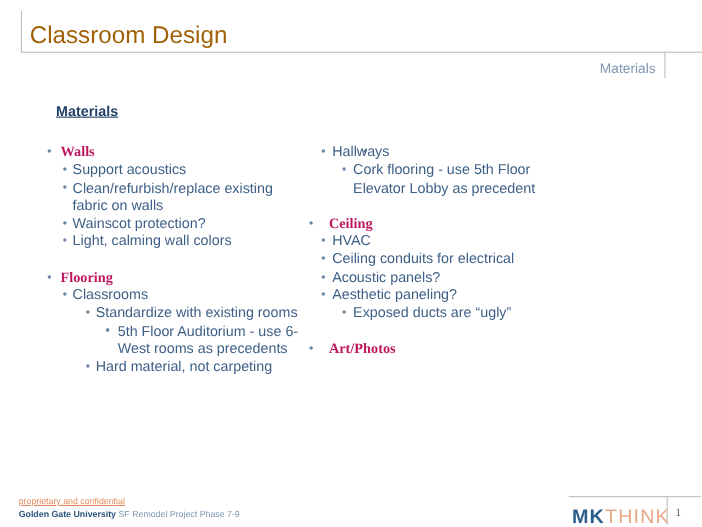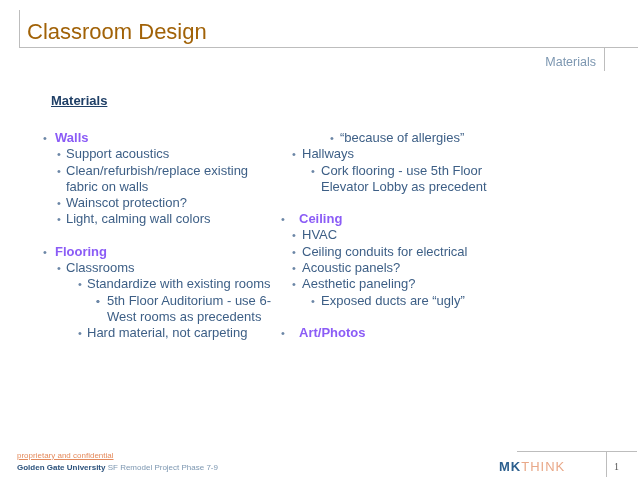--- a/index.html
+++ b/index.html
@@ -11,35 +11,35 @@
   .sub-frame { position:absolute; left:440px; top:47px; width:164px; height:24px;
                border-right:1px solid #bdbdbd; }
   .subtitle { position:absolute; right:42px; top:55px; font-size:12.5px; color:#7d97b1; }
   .heading { position:absolute; left:51px; top:93px; font-size:13px; font-weight:bold; color:#1f3f66;
              text-decoration:underline; }
   .col { position:absolute; top:130px; font-size:13px; color:#3d5f86; line-height:16.3px; }
   .col.left { left:33px; width:240px; }
   .col.right { left:277px; width:240px; }
   .li { position:relative; padding-left:var(--pad); }
   .li .dot { position:absolute; left:var(--dotx); top:0; font-size:11px; color:#6b86a6; }
-  .b { font-weight:bold; color:#8b5cf6; }
+  .b { font-weight:bold; color:#be185d;font-family:Liberation Serif, serif; }
   .gap { height:16px; }
   .l0 { --pad:22px; --dotx:10px; }
   .l1 { --pad:33px; --dotx:24px; }
   .l2 { --pad:54px; --dotx:45px; }
   .l3 { --pad:74px; --dotx:63px; }
   .r0 { --pad:22px; --dotx:4px; }
   .r1 { --pad:25px; --dotx:15px; }
   .r2 { --pad:44px; --dotx:34px; }
   .r3 { --pad:63px; --dotx:53px; }
   .footer-conf { position:absolute; left:17px; top:451px; font-size:8px; color:#e48a5c;text-decoration:underline; }
   .footer-proj { position:absolute; left:17px; top:463px; font-size:8px; color:#7d97b1; }
   .footer-proj .uni { font-weight:bold; color:#2c527c; }
   .logo-line { position:absolute; left:517px; top:451px; width:120px; border-top:1px solid #bdbdbd; }
-  .logo { position:absolute; left:499px; top:459px; font-size:13px; letter-spacing:1px;text-align:center; }
+  .logo { position:absolute; left:520px; top:459px; font-size:18px; letter-spacing:1px;text-align:center; }
   .logo .mk { color:#2c5f8e; font-weight:bold; }
   .logo .think { color:#e9a888; }
   .pg-div { position:absolute; left:606px; top:451px; height:26px; border-left:1px solid #bdbdbd; }
   .pg { position:absolute; left:614px; top:461px; font-size:10px; color:#555; font-family:"Liberation Serif", serif; }
 </style>
 </head>
 <body>
 
 <div class="title-frame"></div>
 <div class="title">Classroom Design</div>
@@ -55,21 +55,21 @@
     <div class="li l1"><span class="dot">•</span><span>Light, calming wall colors</span></div>
     <div class="gap"></div>
     <div class="li l0"><span class="dot">•</span><span class="b">Flooring</span></div>
     <div class="li l1"><span class="dot">•</span><span>Classrooms</span></div>
     <div class="li l2"><span class="dot">•</span><span>Standardize with existing rooms</span></div>
     <div class="li l3"><span class="dot">•</span></div>
     <div class="li l3"><span class="dot">•</span><span>5th Floor Auditorium - use 6-West rooms as precedents</span></div>
     <div class="li l2"><span class="dot">•</span><span>Hard material, not carpeting</span></div>
   </div>
 <div class="col right" id="right-col">
-    <div class="li r3"><span class="dot">•</span><span>“because of allergies”</span></div>
+    <div class="li r3"><span class="dot">•</span></div>
     <div class="li r1"><span class="dot">•</span><span>Hallways</span></div>
     <div class="li r2"><span class="dot">•</span><span>Cork flooring - use 5th Floor Elevator Lobby as precedent</span></div>
     <div class="gap" style="height: 0px;"></div>
     <div class="gap"></div>
     <div class="li r0"><span class="dot">•</span><span class="b">Ceiling</span></div>
     <div class="li r1"><span class="dot">•</span><span>HVAC</span></div>
     <div class="li r1"><span class="dot">•</span><span>Ceiling conduits for electrical</span></div>
     <div class="li r1"><span class="dot">•</span><span>Acoustic panels?</span></div>
     <div class="li r1"><span class="dot">•</span><span>Aesthetic paneling?</span></div>
     <div class="li r2"><span class="dot">•</span><span>Exposed ducts are “ugly”</span></div>

